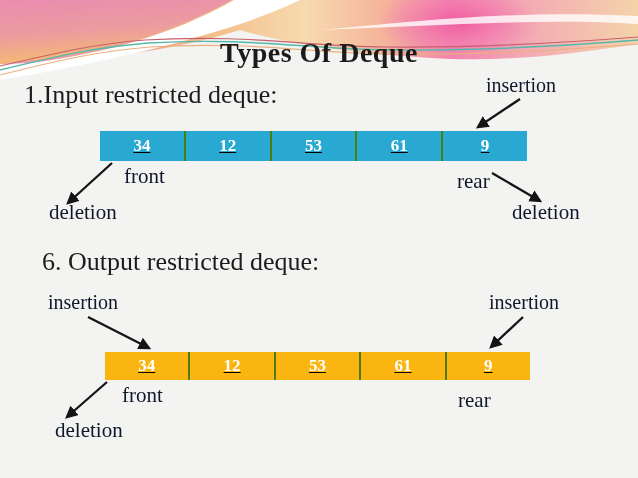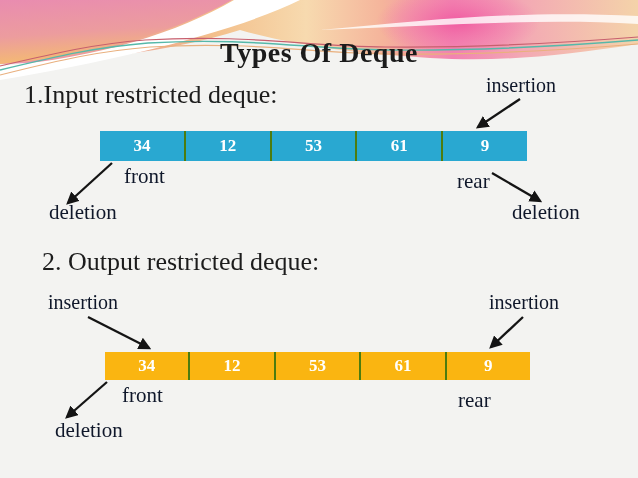--- a/index.html
+++ b/index.html
@@ -41,20 +41,21 @@
     position:absolute;
     font-size:21px;
     color:#0f172a;
     white-space:nowrap;
     z-index:2;
   }
   .deque-array{
     position:absolute;
     display:flex;
     z-index:2;
+    text-decoration:underline;
   }
   .deque-array .cell{
     flex:1;
     display:flex;align-items:center;justify-content:center;
     font-weight:bold;
     color:#ffffff;
     font-size:17px;
     border-left:2px solid #4d7c0f;
   }
   .deque-array .cell:first-child{border-left:none;}
@@ -134,21 +135,21 @@
     <div class="cell">53</div>
     <div class="cell">61</div>
     <div class="cell">9</div>
   </div>
 
   <div class="small-label lbl-front-1">front</div>
   <div class="small-label lbl-rear-1">rear</div>
   <div class="small-label lbl-deletion-1l">deletion</div>
   <div class="small-label lbl-deletion-1r">deletion</div>
 
-  <div class="heading heading-2">2. Output restricted deque:</div>
+  <div class="heading heading-2">6. Output restricted deque:</div>
 
   <div class="small-label lbl-insertion-2l">insertion</div>
   <div class="small-label lbl-insertion-2r">insertion</div>
 
   <div class="deque-array array-output">
     <div class="cell">34</div>
     <div class="cell">12</div>
     <div class="cell">53</div>
     <div class="cell">61</div>
     <div class="cell">9</div>

